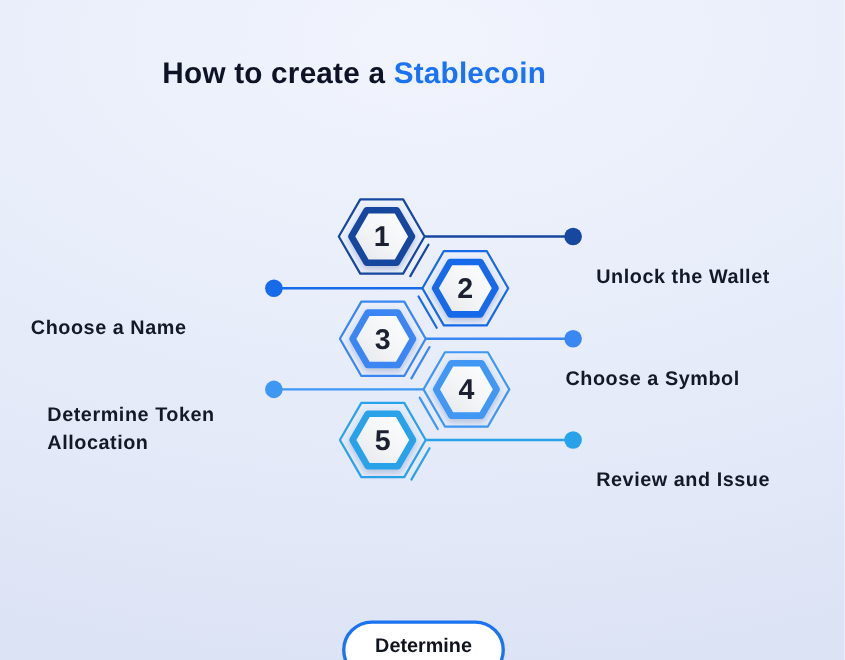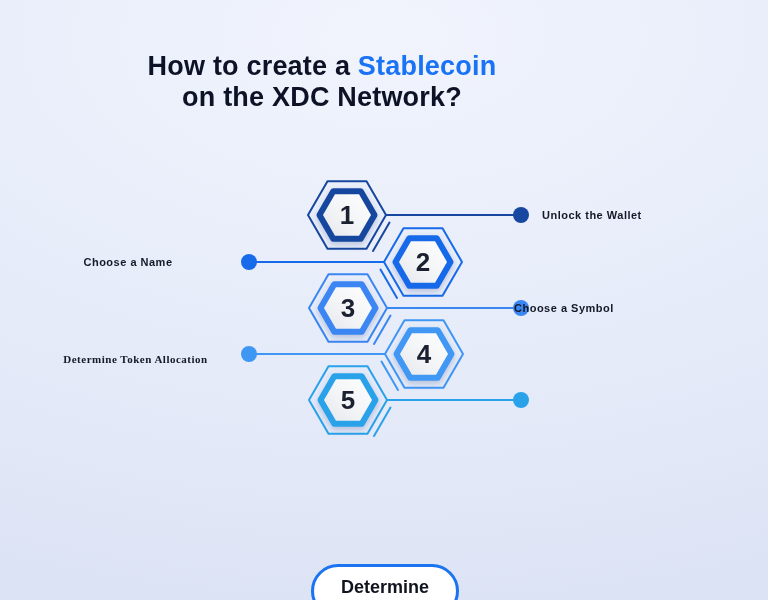--- a/index.html
+++ b/index.html
@@ -17,44 +17,43 @@
   .diagram-svg { position:absolute; left:0; top:0; }
   .conn { stroke-width:2.2; fill:none; }
   .outline { fill:none; stroke-width:2; stroke-linejoin:round; }
   .arc { fill:none; stroke-width:2; stroke-linecap:round; }
   .inner { stroke-width:6; stroke-linejoin:round; }
   .num {
     font-family:"Liberation Sans", sans-serif; font-size:26px; font-weight:700;
     fill:#1b2130; text-anchor:middle;
   }
   .step-label {
-    position:absolute; font-size:11px; font-weight:600; line-height:25px;
-    color:#141927; letter-spacing:0.5px;
+    position:absolute; font-size:18px; font-weight:600; line-height:25px;
+    color:#141927; letter-spacing:0.5px;margin-top:36px;
   }
-  .label-left { text-align:center; }
+  .label-left { text-align:left; }
   #lbl1 { left:542px; top:203px; }
   #lbl2 { right:540px; top:250px; width:200px; }
   #lbl3 { left:514px; top:296px; }
-  #lbl4 { right:540px; top:347px; width:185px;font-family:Liberation Serif, serif; }
+  #lbl4 { right:540px; top:329px; width:185px; }
   #lbl5 { left:542px; top:388px; }
   .brand-pill {
     position:absolute; left:311px; top:564px; width:148px; height:54px;
     box-sizing:border-box; background:#ffffff; border:3px solid #1a73f0;
     border-radius:27px; text-align:center; font-size:18px; font-weight:700;
     line-height:40px; color:#10141f;
   }
 </style>
 </head>
 <body>
 
 <div class="canvas">
 
   <div class="title">
     <span>How to create a </span><span class="accent">Stablecoin</span><br>
-    <span>on the XDC Network?</span>
   </div>
 
   <svg class="diagram-svg" width="768" height="600" viewBox="0 0 768 600">
     <defs>
       <linearGradient id="hexFill" x1="1" y1="0" x2="0" y2="1">
         <stop offset="0" stop-color="#ffffff"></stop>
         <stop offset="0.55" stop-color="#f3f4f6"></stop>
         <stop offset="1" stop-color="#e4e5ea"></stop>
       </linearGradient>
       <filter id="hexShadow" x="-40%" y="-40%" width="180%" height="180%">
@@ -105,18 +104,19 @@
       <path class="arc" d="M42.5 7.5L26 36" stroke="#29a2e9"></path>
       <path class="inner" fill="url(#hexFill)" filter="url(#hexShadow)" d="M27.5 0L13.75 -23.82L-13.75 -23.82L-27.5 0L-13.75 23.82L13.75 23.82Z" stroke="#29a2e9"></path>
       <text class="num" x="0" y="9">5</text>
     </g>
   </svg>
 
   <div id="lbl1" class="step-label label-right">Unlock the Wallet</div>
   <div id="lbl2" class="step-label label-left">Choose a Name</div>
   <div id="lbl3" class="step-label label-right">Choose a Symbol</div>
   <div id="lbl4" class="step-label label-left">Determine Token Allocation</div>
+  <div id="lbl5" class="step-label label-right">Review and Issue</div>
 
   <div class="brand-pill">
     <span>Determine</span>
   </div>
 
 </div>
 
 </body></html>

